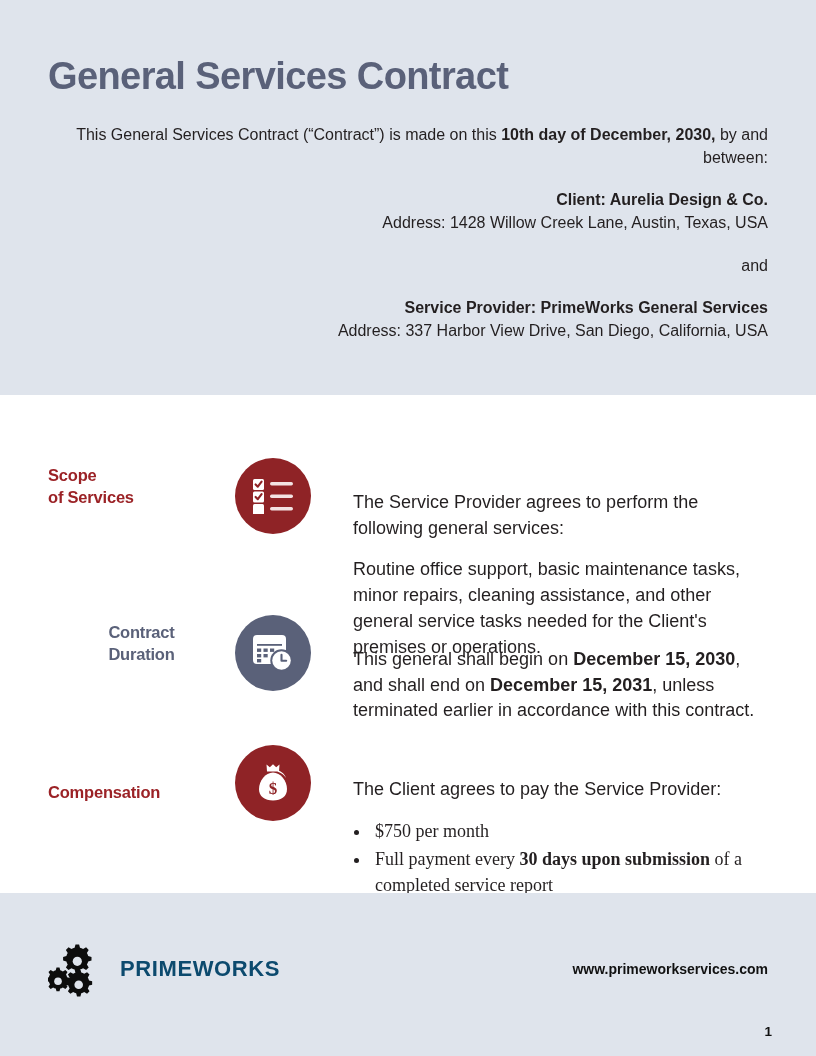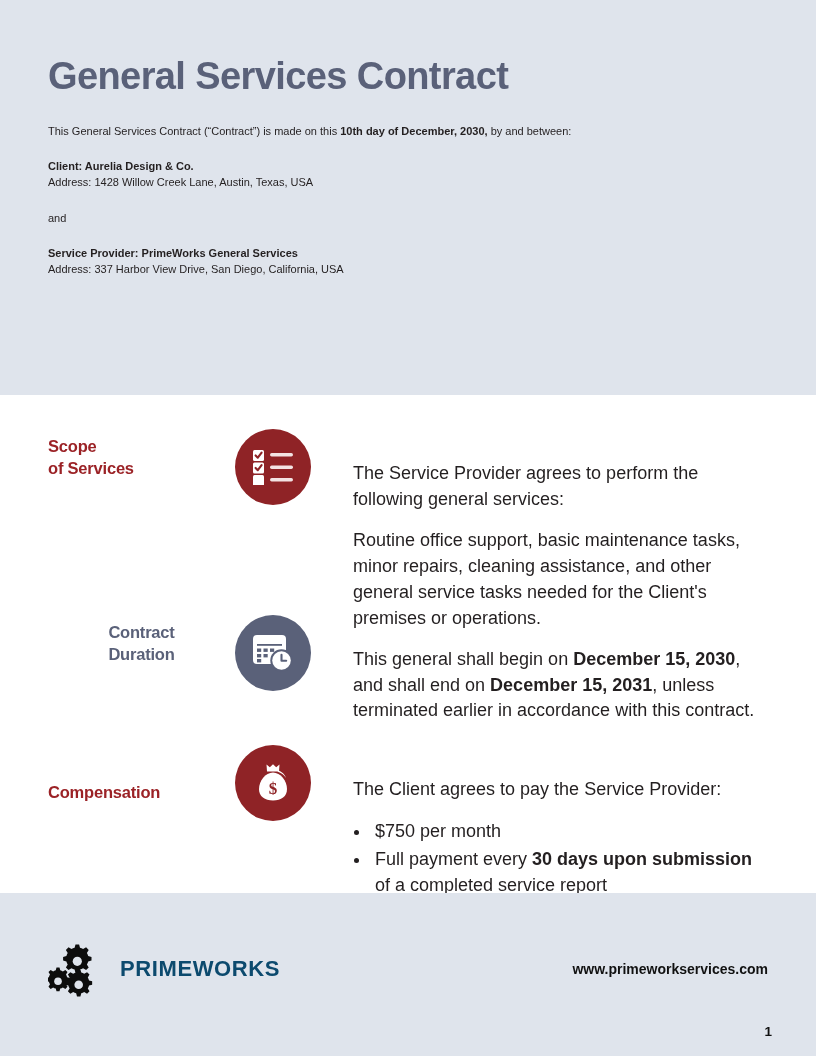--- a/index.html
+++ b/index.html
@@ -36,23 +36,24 @@
   .doc-title {
     font-size: 38px;
     font-weight: bold;
     color: #5a6179;
     letter-spacing: -0.6px;
     line-height: 1.1;
     margin-bottom: 26px;
   }
 
   .intro-block {
-    font-size: 11px;
+    font-size: 16px;
     line-height: 1.42;
     color: #231f20;
+    text-align: right;
   }
 
   .intro-para {
     margin-bottom: 20px;
   }
   .intro-para:last-child { margin-bottom: 0; }
 
   .intro-para b { font-weight: bold; }
 
   
@@ -64,21 +65,21 @@
   }
 
   .clause {
     display: flex;
     align-items: flex-start;
     position: absolute;
     left: 48px;
     right: 48px;
   }
 
-  .clause-scope     { top: 34px; }
+  .clause-scope     { top: 63px; }
   .clause-duration  { top: 220px; }
   .clause-comp      { top: 350px; }
 
   .clause-heading {
     width: 187px;
     flex: 0 0 187px;
     font-size: 16.5px;
     font-weight: bold;
     line-height: 1.33;
     letter-spacing: -0.2px;
@@ -122,20 +123,21 @@
   .clause-body b { font-weight: bold; }
 
   .bullets {
     list-style: disc;
     margin: 14px 0 0 18px;
   }
   .bullets li {
     margin-bottom: 2px;
     padding-left: 4px;
     line-height: 1.44;
+    font-family: Liberation Serif, serif;
   }
 
   
   .footer-band {
     background: #dfe4ec;
     height: 163px;
     position: relative;
     padding: 0 48px;
     display: flex;
     align-items: center;

